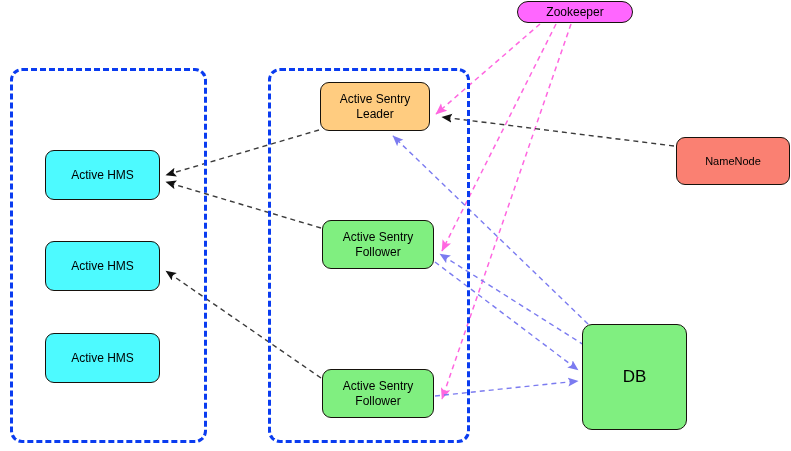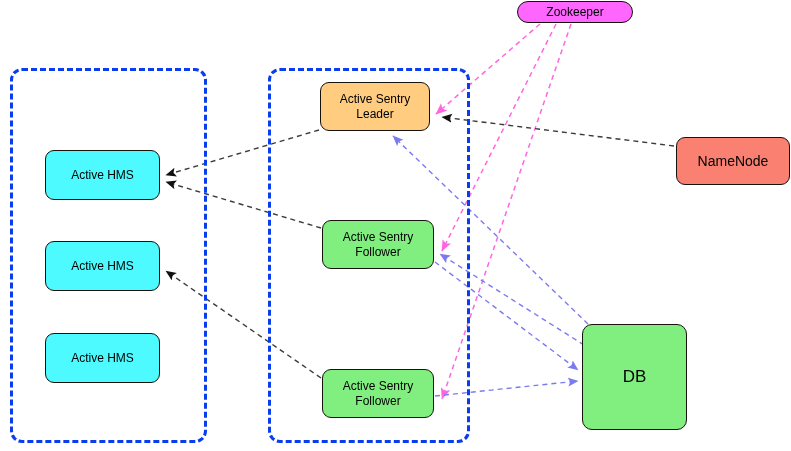--- a/index.html
+++ b/index.html
@@ -116,21 +116,21 @@
   </div>
 
   <div class="node" style="left:45px; top:241px; width:115px; height:50px; border-radius:9px; background:#4dfaff; font-size:12px;">
     <span class="node-label">Active HMS</span>
   </div>
 
   <div class="node" style="left:45px; top:333px; width:115px; height:50px; border-radius:9px; background:#4dfaff; font-size:12px;">
     <span class="node-label">Active HMS</span>
   </div>
 
-  <div class="node" style="left:676px; top:137px; width:114px; height:48px; border-radius:9px; background:#fa8072; font-size:14px;">
+  <div class="node" style="left:676px; top:137px; width:114px; height:48px; border-radius:9px; background:#fa8072; font-size:11px;">
     <span class="node-label">NameNode</span>
   </div>
 
   <div class="node" style="left:582px; top:324px; width:105px; height:106px; border-radius:10px; background:#80ef80; font-size:17px;">
     <span class="node-label">DB</span>
   </div>
 
 </div>
 
 </body></html>

